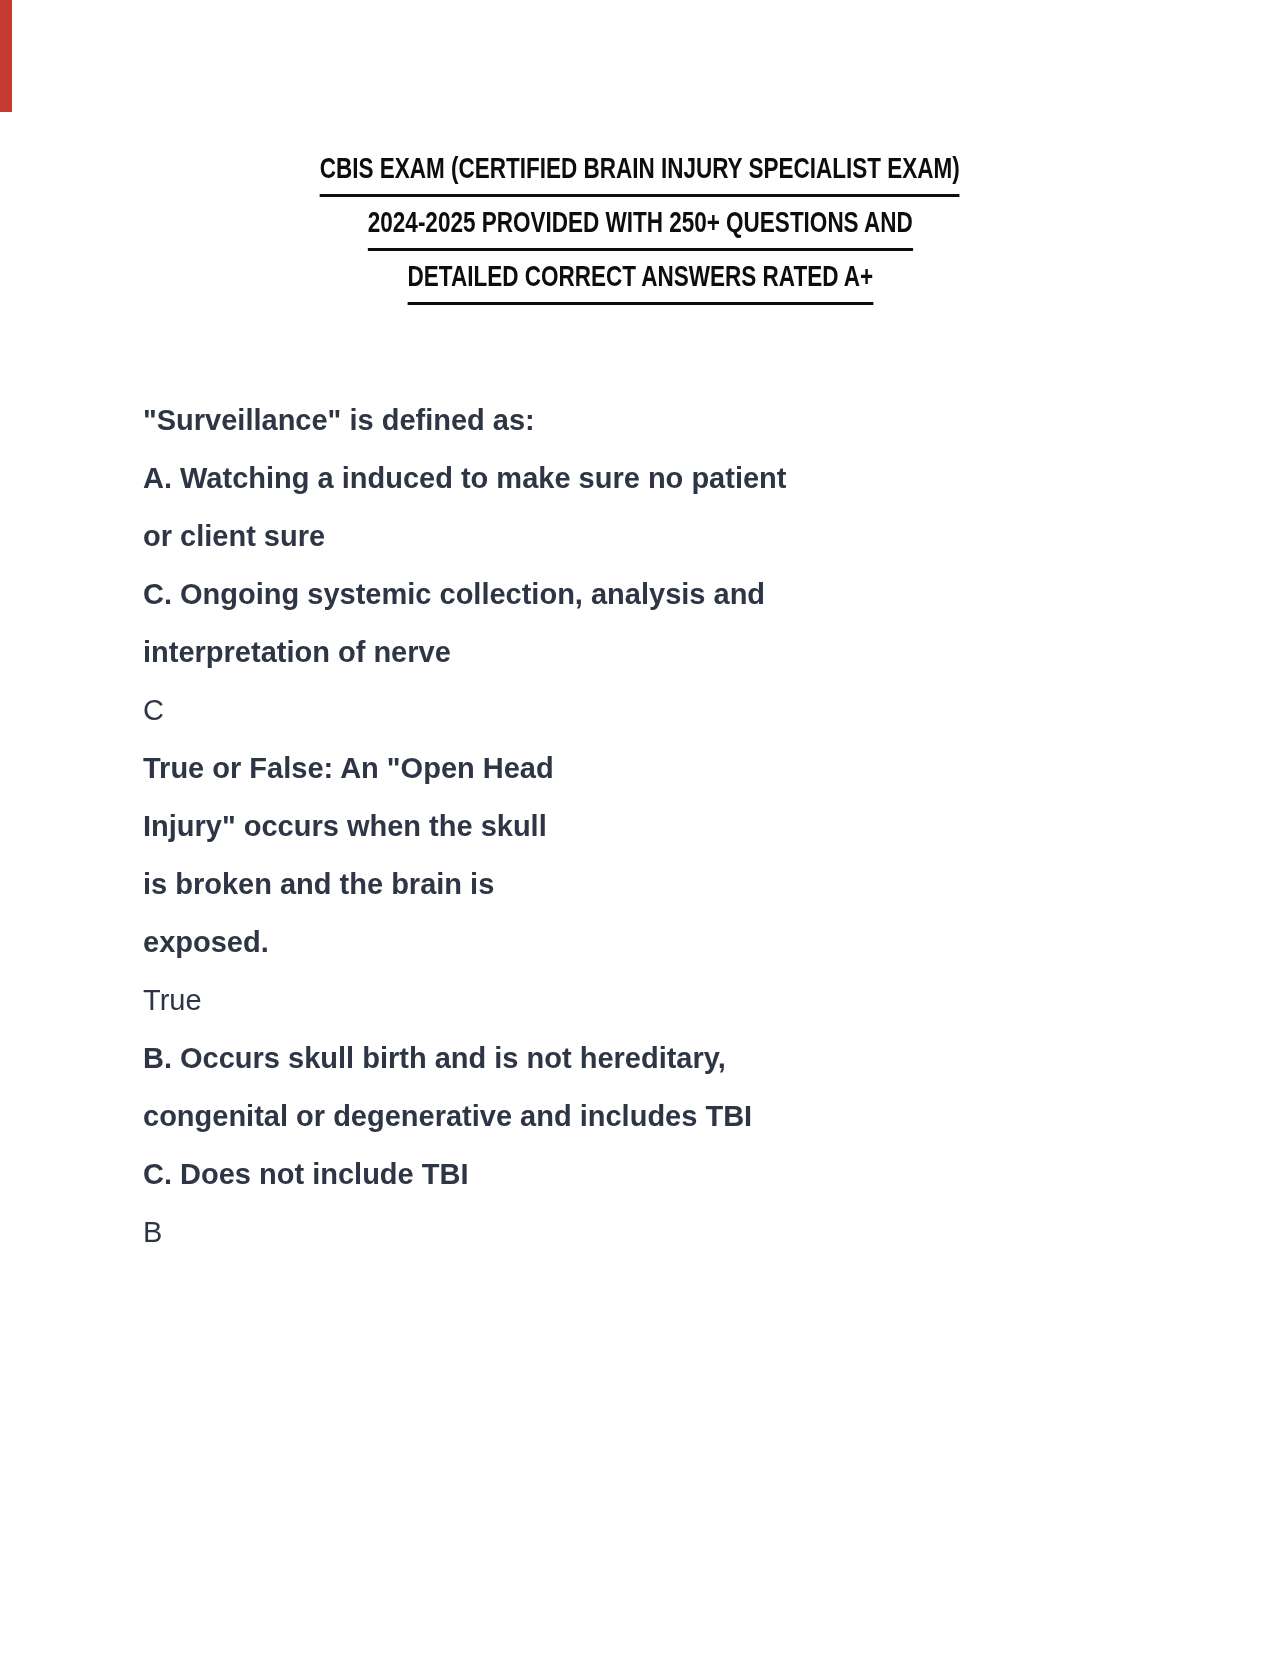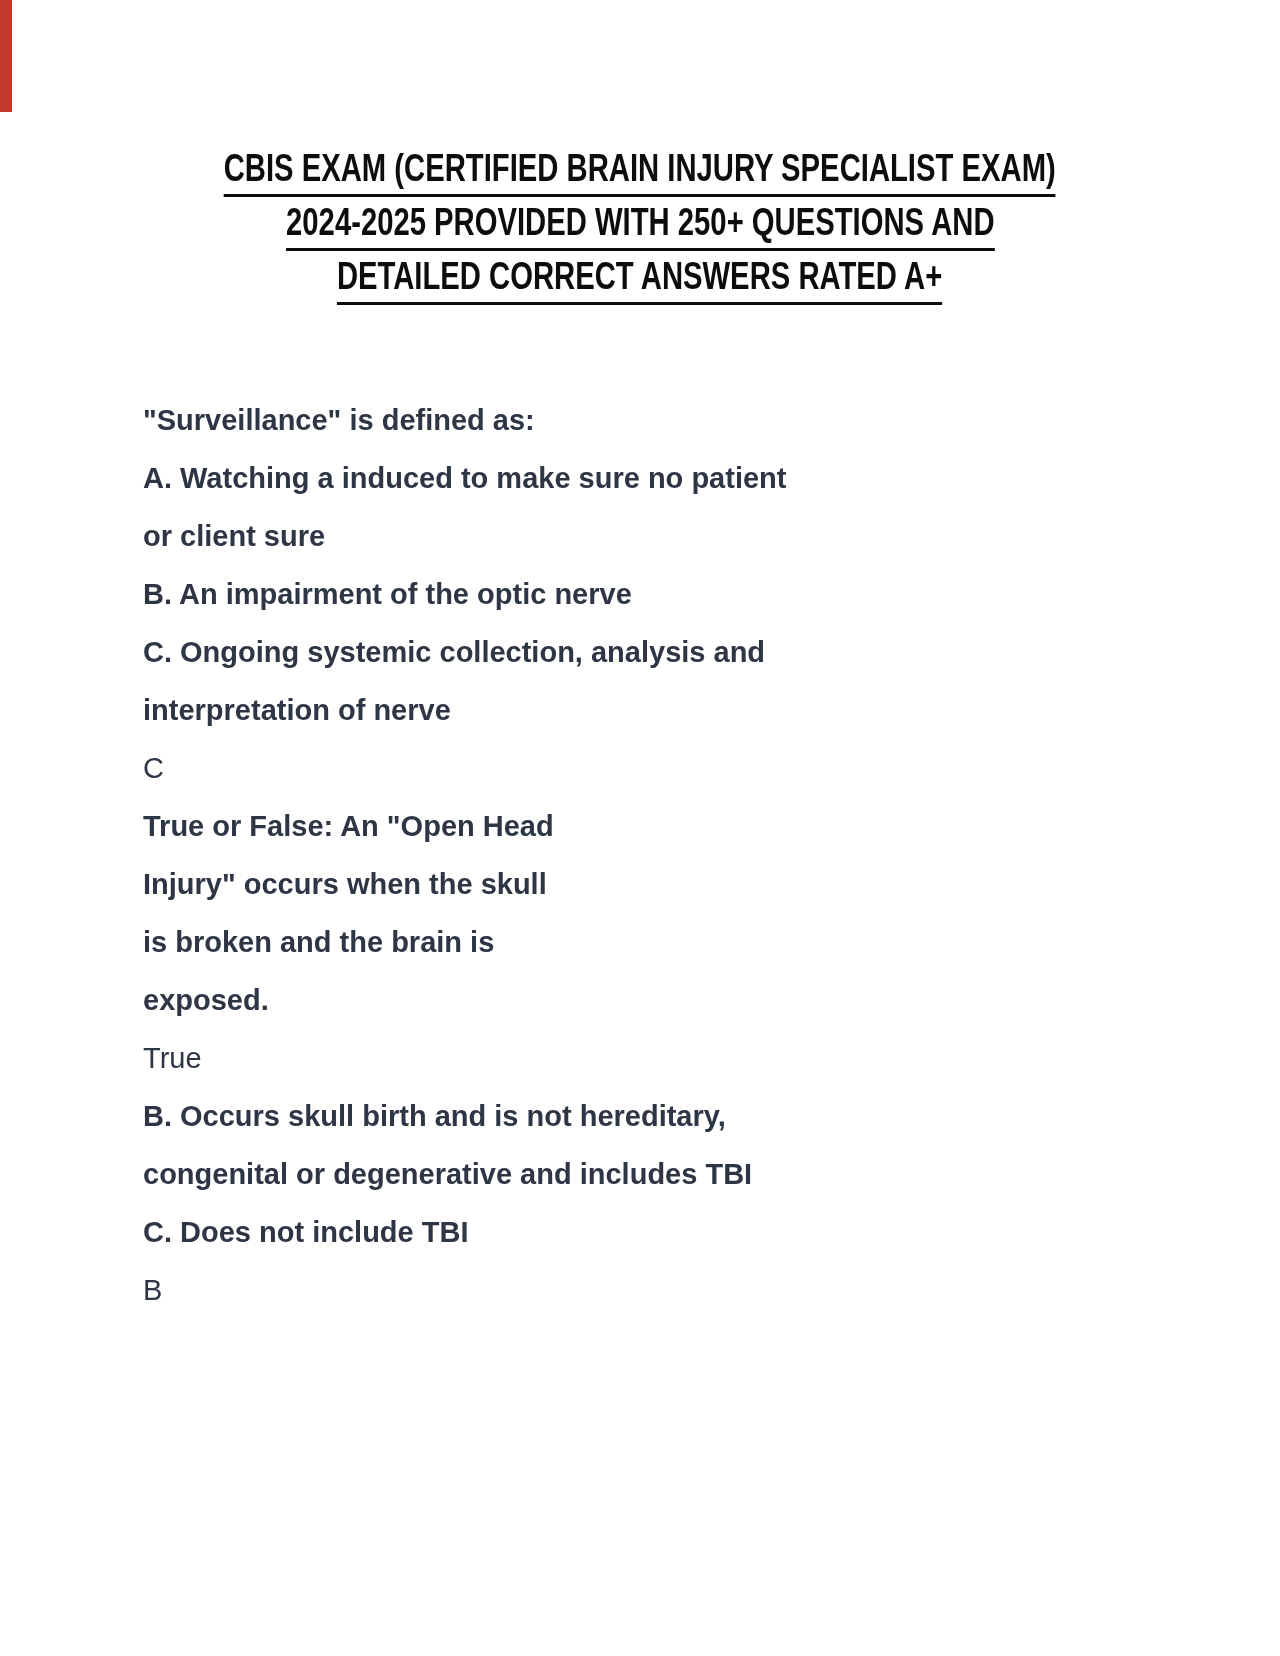--- a/index.html
+++ b/index.html
@@ -29,21 +29,21 @@
   }
   .title-block {
     margin: 141px auto 0 auto;
     text-align: center;
     color: #0d0d0d;
     font-weight: 700;
   }
   .title-line {
     height: 54px;
     line-height: 54px;
-    font-size: 39px;
+    font-size: 30px;
     white-space: nowrap;
   }
   .title-line > span {
     display: inline-block;
     transform: scaleX(0.75);
     transform-origin: center bottom;
     border-bottom: 3px solid currentColor;
     padding-bottom: 2px;
     line-height: 48px;
   }
@@ -73,21 +73,20 @@
     <div class="title-line">
       <span>DETAILED CORRECT ANSWERS RATED A+</span>
     </div>
   </header>
 
   <main class="body-block" style="color: rgb(46, 54, 70);">
 
   <div class="body-line bold">"Surveillance" is defined as:</div>
       <div class="body-line bold">A. Watching a induced to make sure no patient</div>
       <div class="body-line bold">or client sure</div>
-      <div class="body-line bold">B. An impairment of the optic nerve</div>
       <div class="body-line bold">C. Ongoing systemic collection, analysis and</div>
       <div class="body-line bold">interpretation of nerve</div>
       <div class="body-line regular">C</div>
       <div class="body-line bold">True or False: An "Open Head</div>
       <div class="body-line bold">Injury" occurs when the skull</div>
       <div class="body-line bold">is broken and the brain is</div>
       <div class="body-line bold">exposed.</div>
       <div class="body-line regular">True</div>
       <div class="body-line bold">B. Occurs skull birth and is not hereditary,</div>
       <div class="body-line bold">congenital or degenerative and includes TBI</div>

